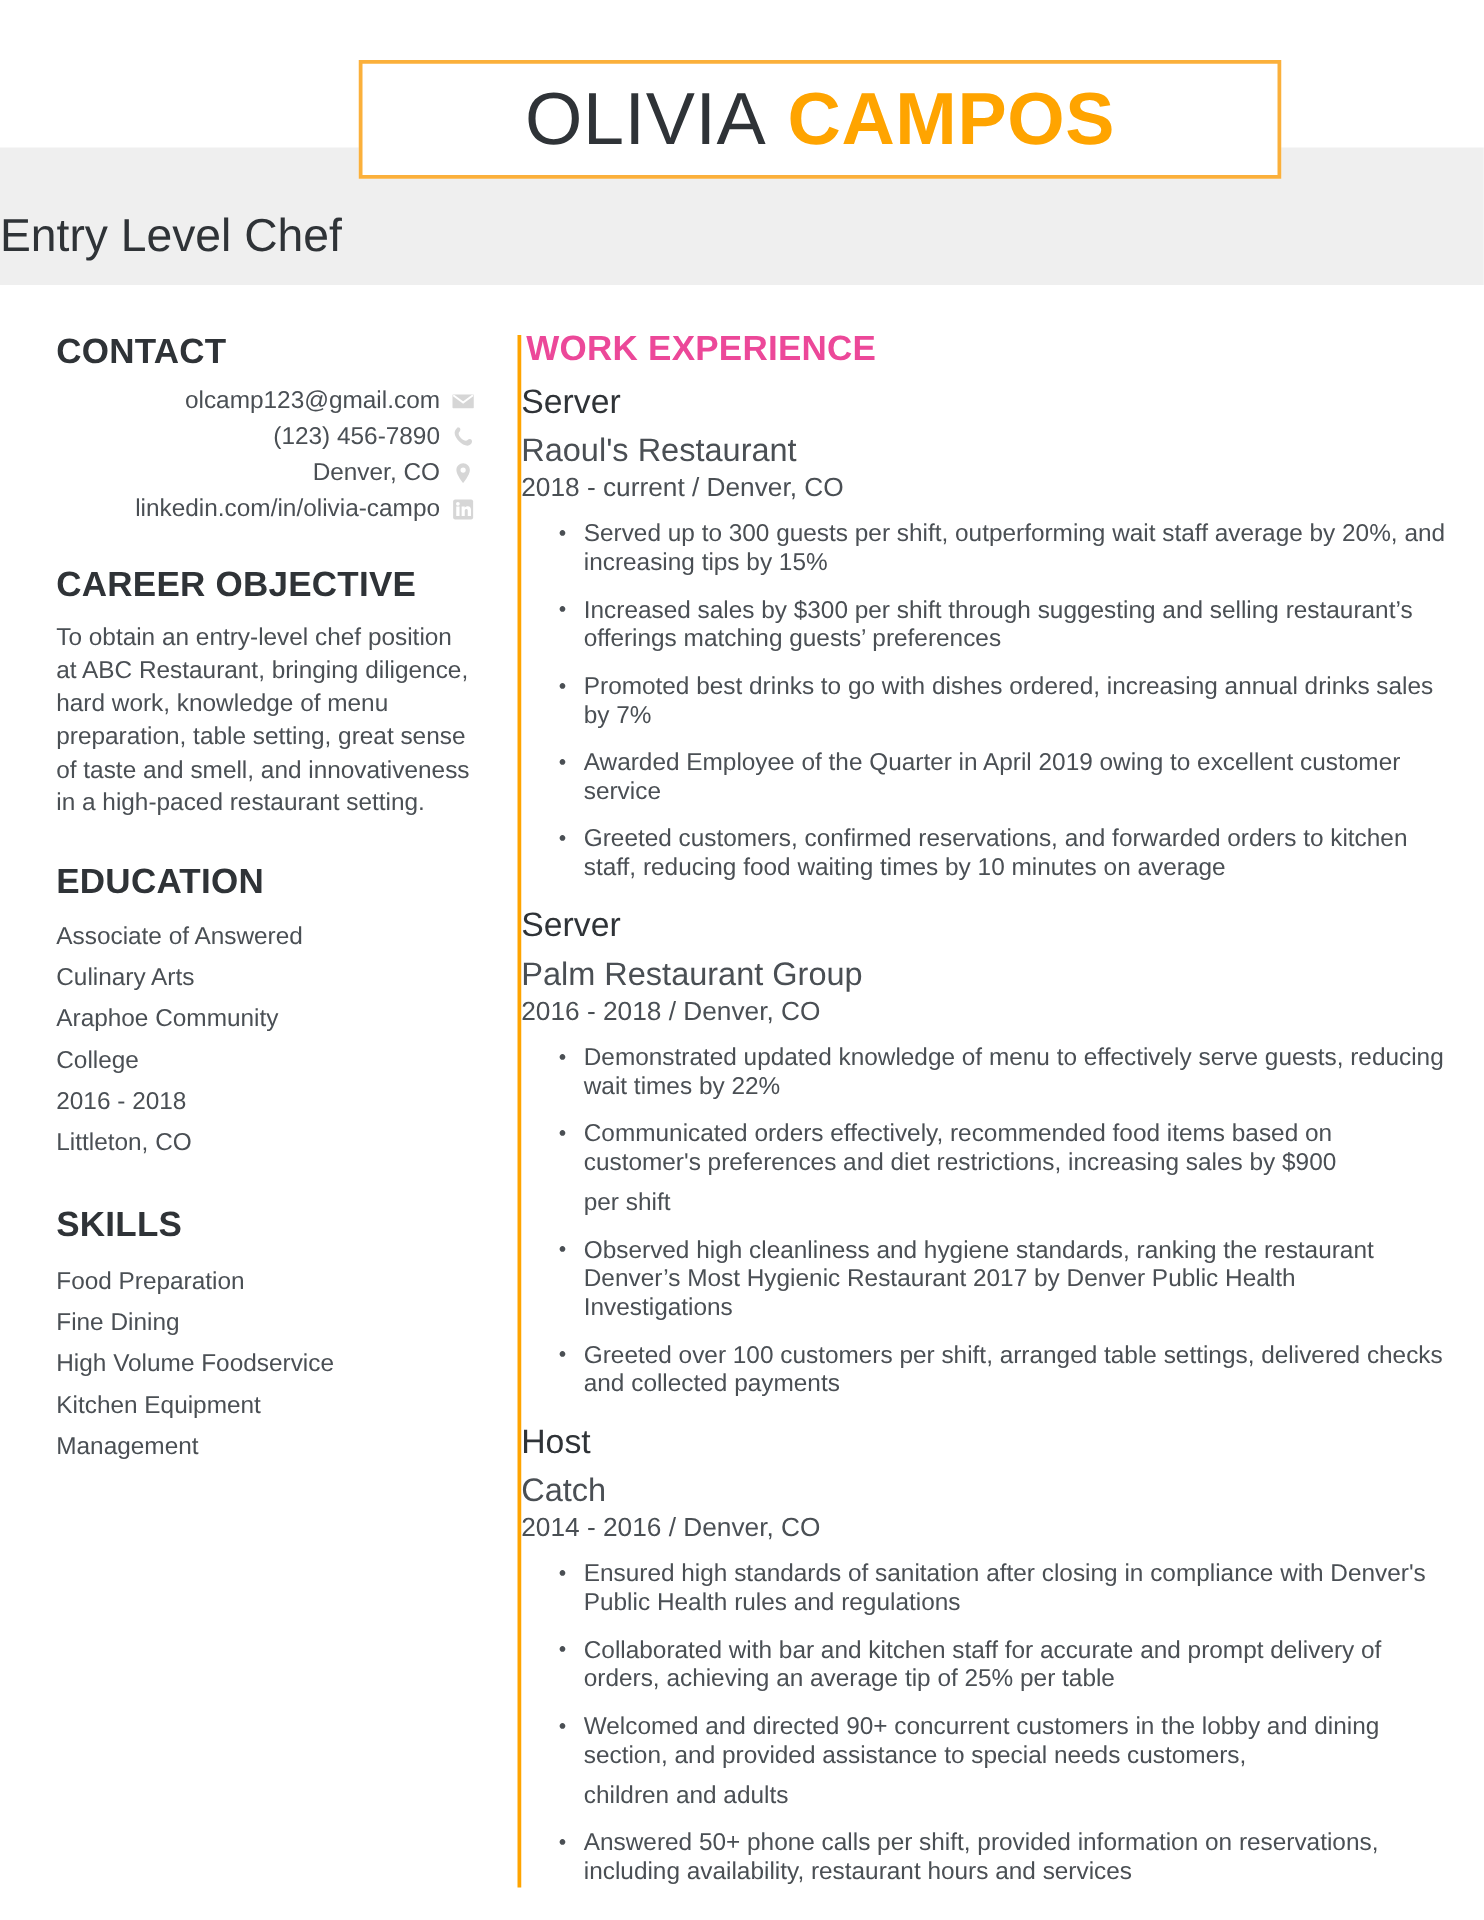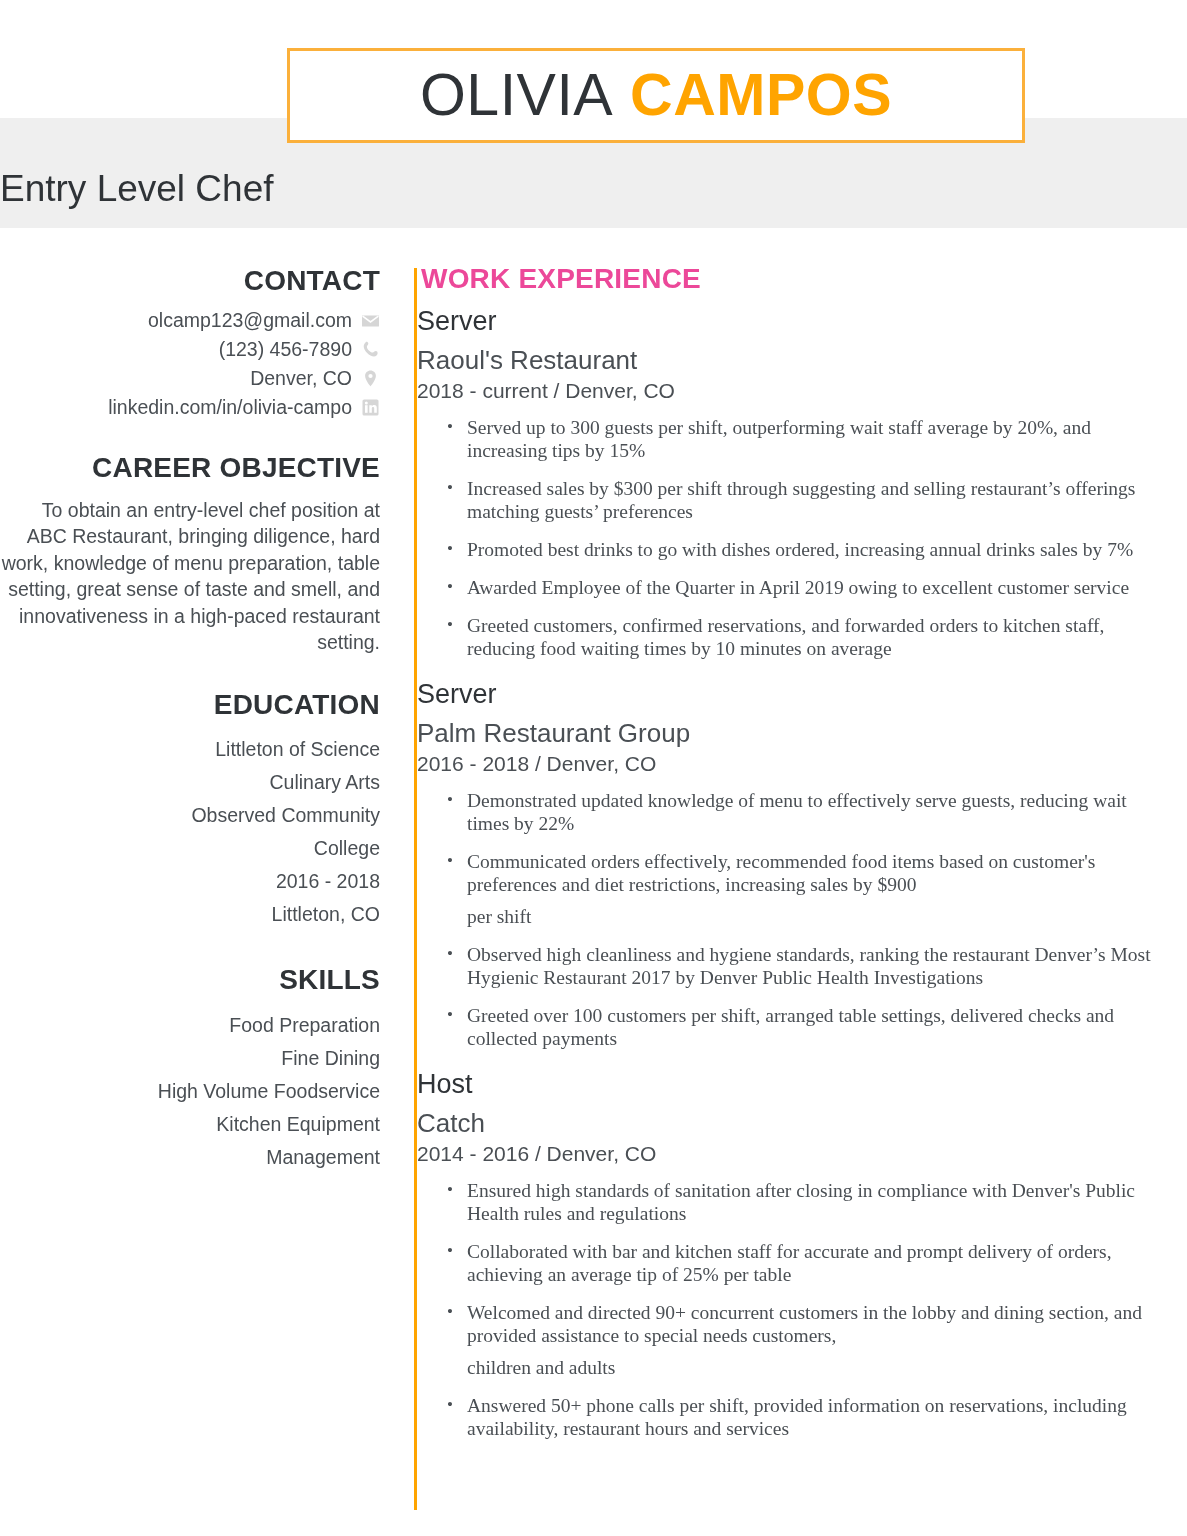--- a/index.html
+++ b/index.html
@@ -73,23 +73,24 @@
     top: 40px;
     width: 3px;
     height: 1242px;
     background: #ffa400;
   }
 
   
   #left-col {
     width: 380px;
     padding-top: 38px;
-    text-align: right;
+    text-align: left;
     box-sizing: border-box;
     padding-right: 0px;
+    padding-left: 45px;
   }
   .side-heading {
     font-size: 28px;
     font-weight: 700;
     color: #2f3337;
     letter-spacing: 0.2px;
     margin: 0 0 14px 0;
     line-height: 1.05;
   }
   .side-text {
@@ -150,21 +151,20 @@
   .job-meta {
     font-size: 21px;
     color: #4a4f54;
     line-height: 1.32;
     margin-bottom: 11px;
   }
   ul.bullets {
     list-style: none;
     margin: 0;
     padding: 0;
-    font-family: Liberation Serif, serif;
   }
   ul.bullets > li {
     position: relative;
     padding-left: 50px;
     margin-bottom: 15px;
     font-size: 19.5px;
     line-height: 23px;
     color: #4a4f54;
   }
   ul.bullets > li::before {
@@ -240,23 +240,23 @@
       </div>
     </div>
 
     <div class="side-block">
       <div class="side-heading">CAREER OBJECTIVE</div>
       <div class="side-text">To obtain an entry-level chef position at ABC Restaurant, bringing diligence, hard work, knowledge of menu preparation, table setting, great sense of taste and smell, and innovativeness in a high-paced restaurant setting.</div>
     </div>
 
     <div class="side-block">
       <div class="side-heading">EDUCATION</div>
-      <div class="side-text side-line">Littleton of Science</div>
+      <div class="side-text side-line">Associate of Answered</div>
       <div class="side-text side-line">Culinary Arts</div>
-      <div class="side-text side-line">Observed Community</div>
+      <div class="side-text side-line">Araphoe Community</div>
       <div class="side-text side-line">College</div>
       <div class="side-text side-line">2016 - 2018</div>
       <div class="side-text side-line">Littleton, CO</div>
     </div>
 
     <div class="side-block">
       <div class="side-heading">SKILLS</div>
       <div class="side-text side-line">Food Preparation</div>
       <div class="side-text side-line">Fine Dining</div>
       <div class="side-text side-line">High Volume Foodservice</div>

